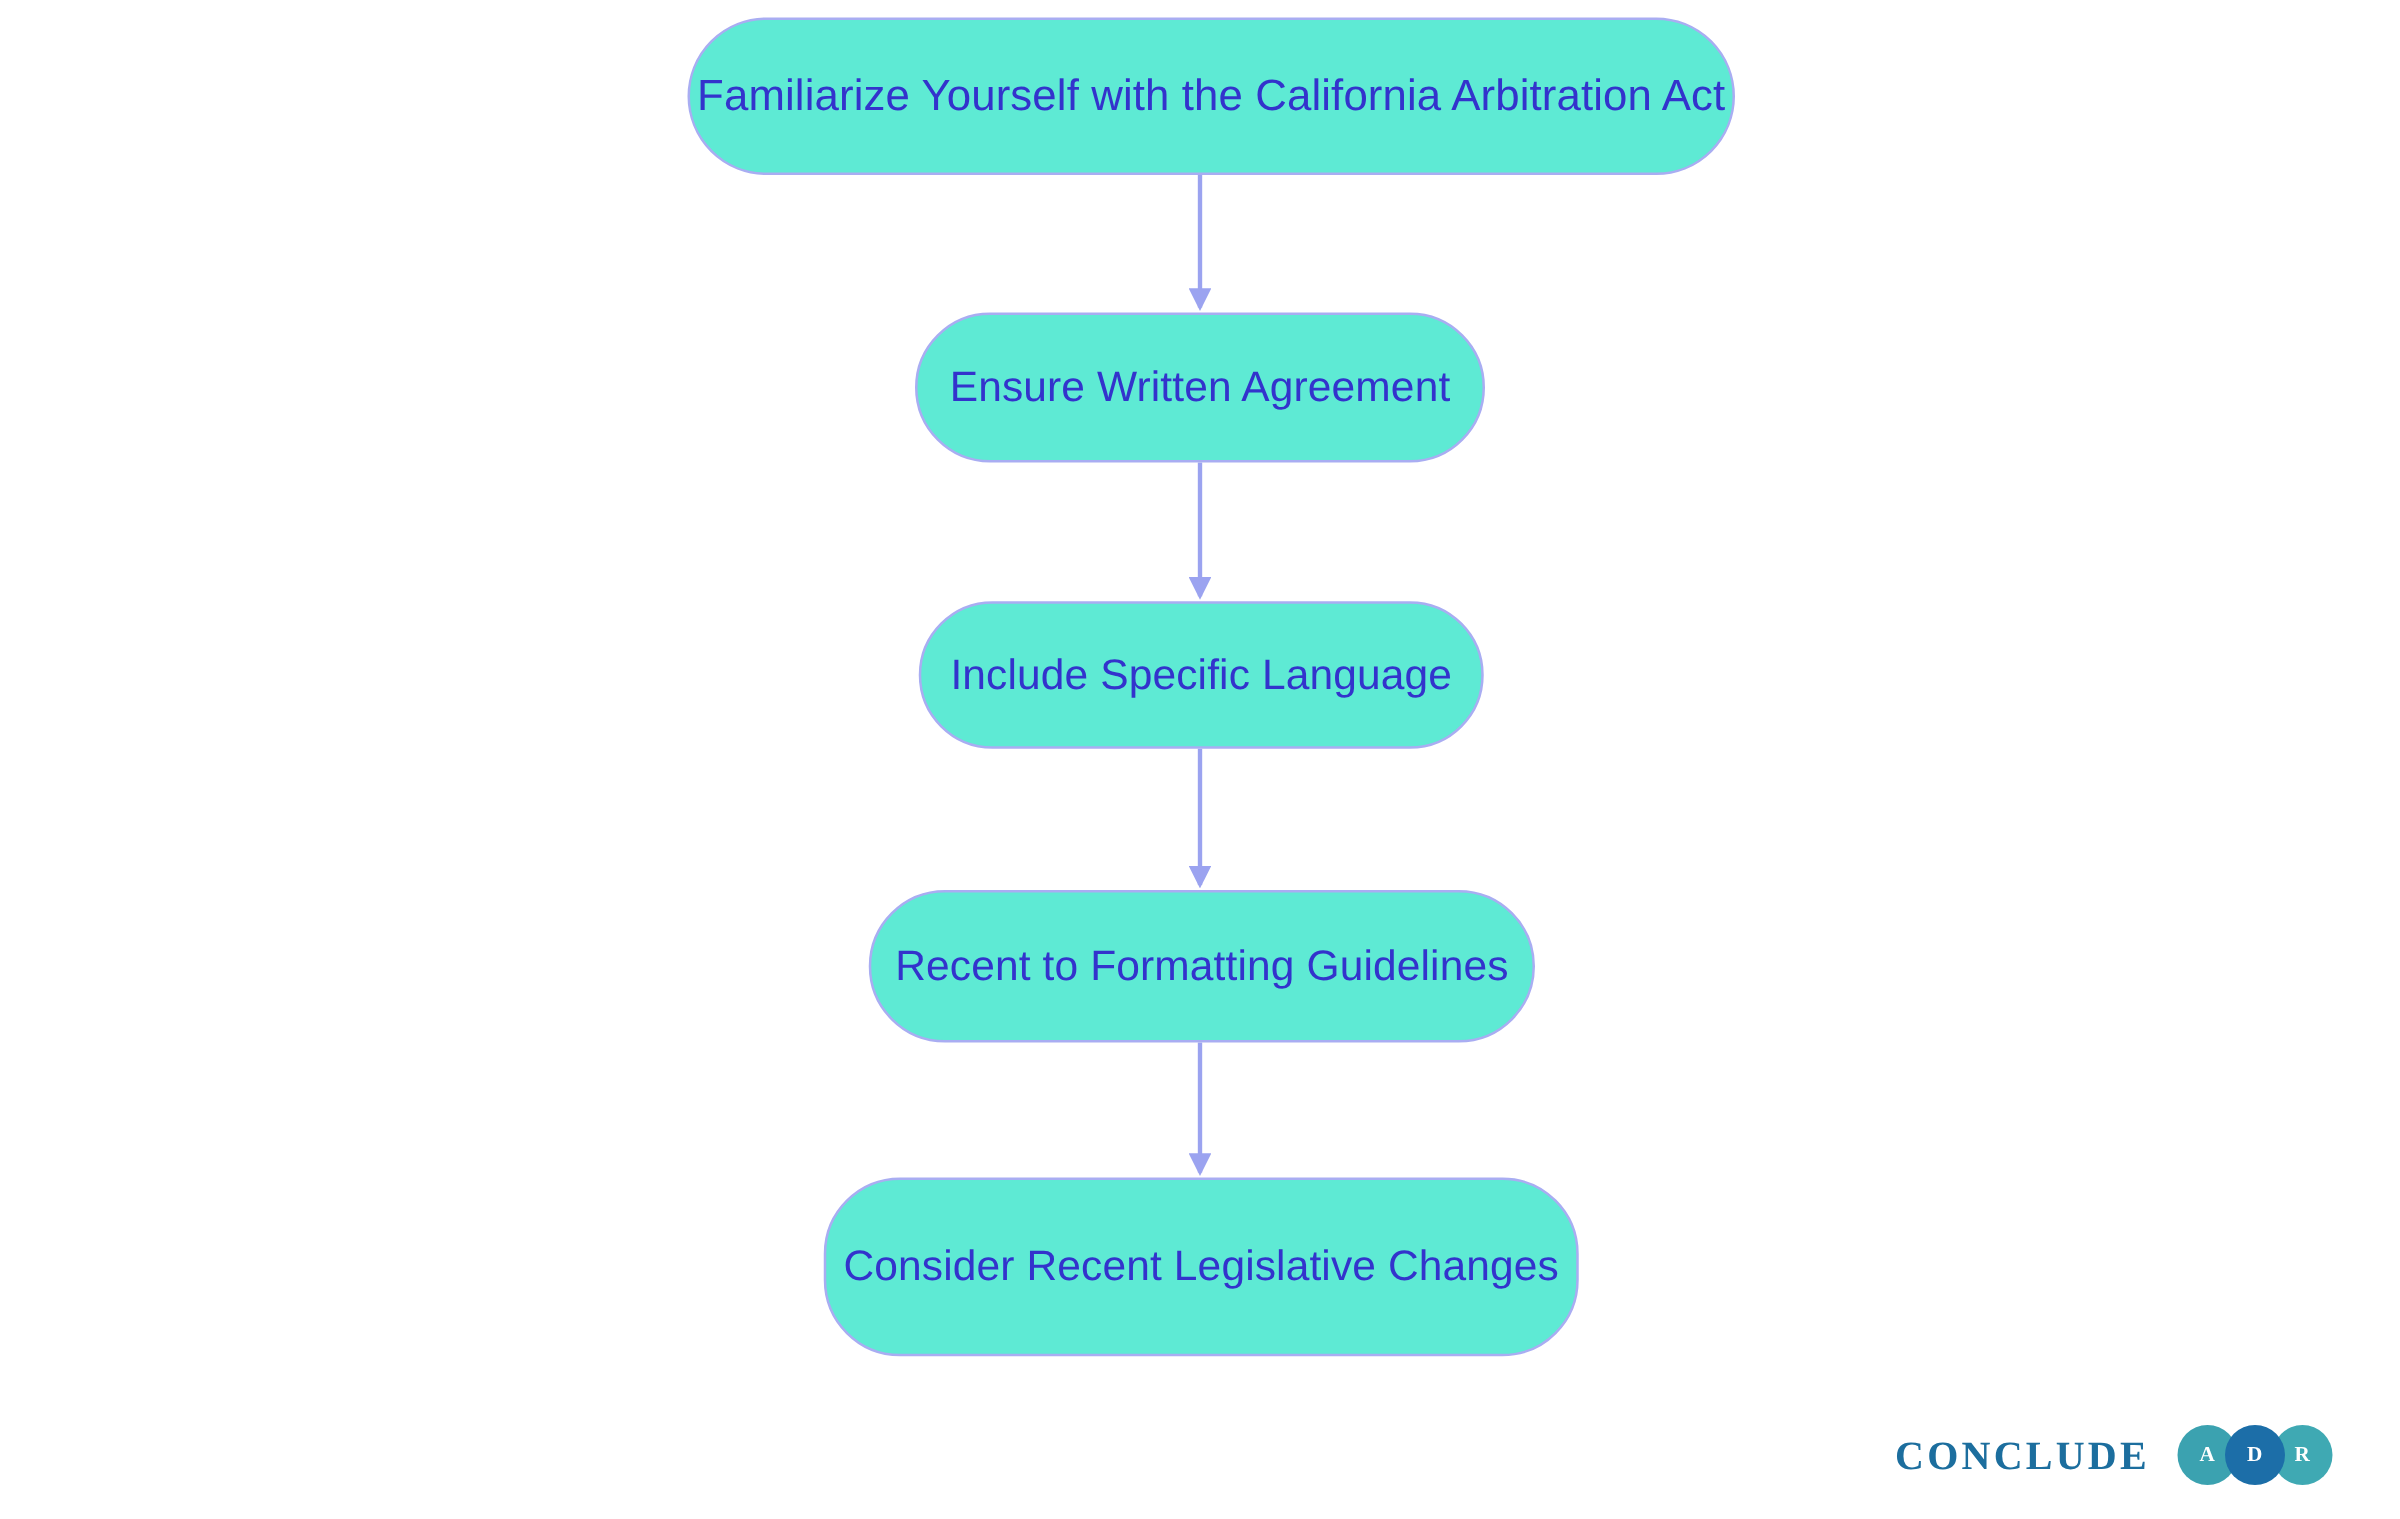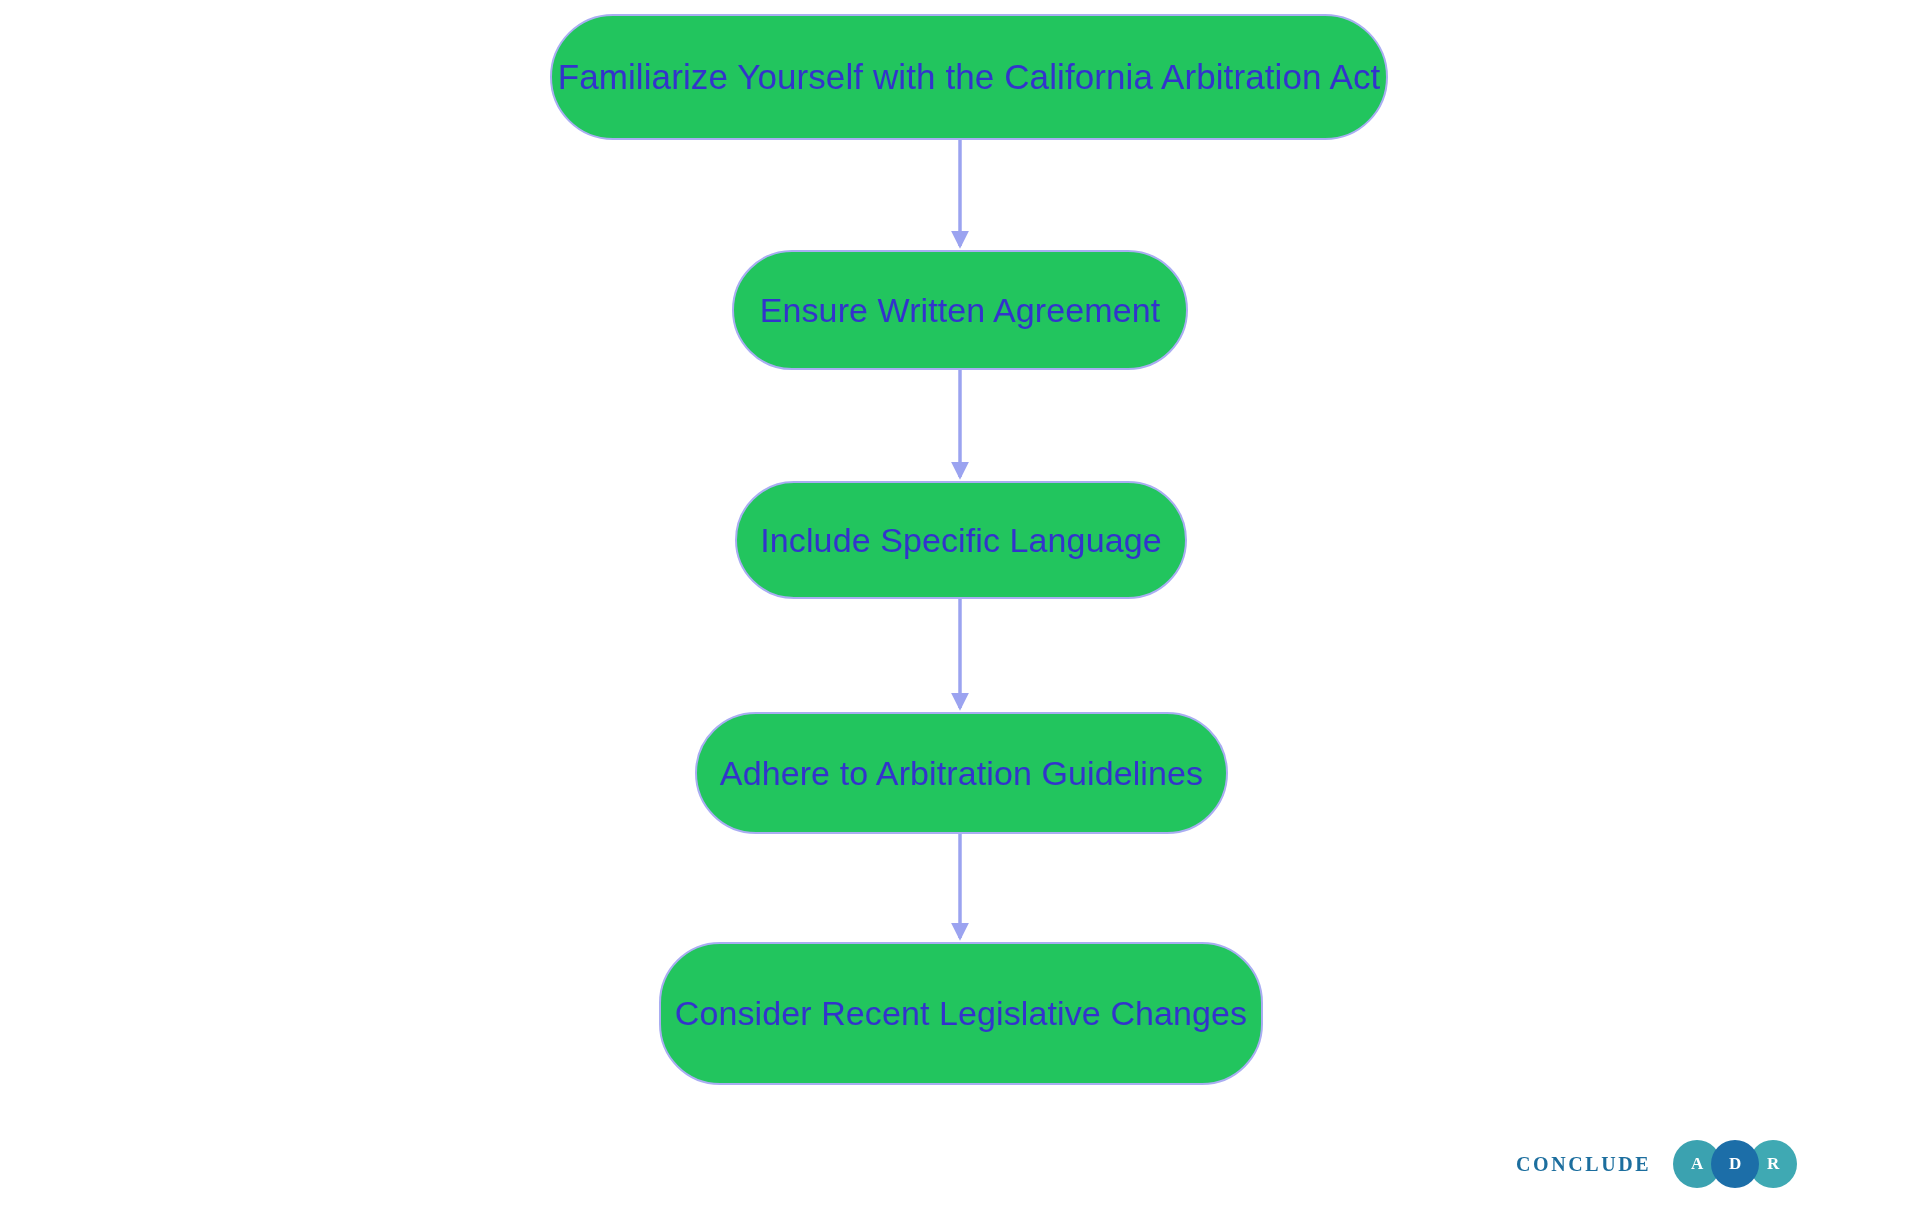--- a/index.html
+++ b/index.html
@@ -34,21 +34,21 @@
     pointer-events: none;
   }
 
   
   .flow-node {
     position: absolute;
     box-sizing: border-box;
     display: flex;
     align-items: center;
     justify-content: center;
-    background: #22c55e;
+    background: #5eead4;
     border: 2px solid #a9adf2;
     border-radius: 62px;
     color: #3333cc;
     font-family: "Liberation Sans", sans-serif;
     font-weight: 400;
     letter-spacing: 0.1px;
     white-space: nowrap;
     user-select: none;
   }
 
@@ -83,21 +83,21 @@
     position: absolute;
     left: 1516px;
     top: 1133px;
     height: 62px;
     display: flex;
     align-items: center;
   }
   #brand-wordmark {
     font-family: "Liberation Serif", serif;
     font-weight: 700;
-    font-size: 20px;
+    font-size: 32px;
     letter-spacing: 2.6px;
     color: #1c6e9e;
     line-height: 1;
     margin-right: 22px;
   }
   .logo-circles {
     position: relative;
     width: 124px;
     height: 48px;
   }
@@ -147,21 +147,21 @@
 
   <div class="flow-node node-1">
     <span>Ensure Written Agreement</span>
   </div>
 
   <div class="flow-node node-2">
     <span>Include Specific Language</span>
   </div>
 
   <div class="flow-node node-3">
-    <span>Adhere to Arbitration Guidelines</span>
+    <span>Recent to Formatting Guidelines</span>
   </div>
 
   <div class="flow-node node-4">
     <span>Consider Recent Legislative Changes</span>
   </div>
 
   <div id="brand-logo">
     <div id="brand-wordmark">CONCLUDE</div>
     <div class="logo-circles">
       <div class="logo-circle c-a">

